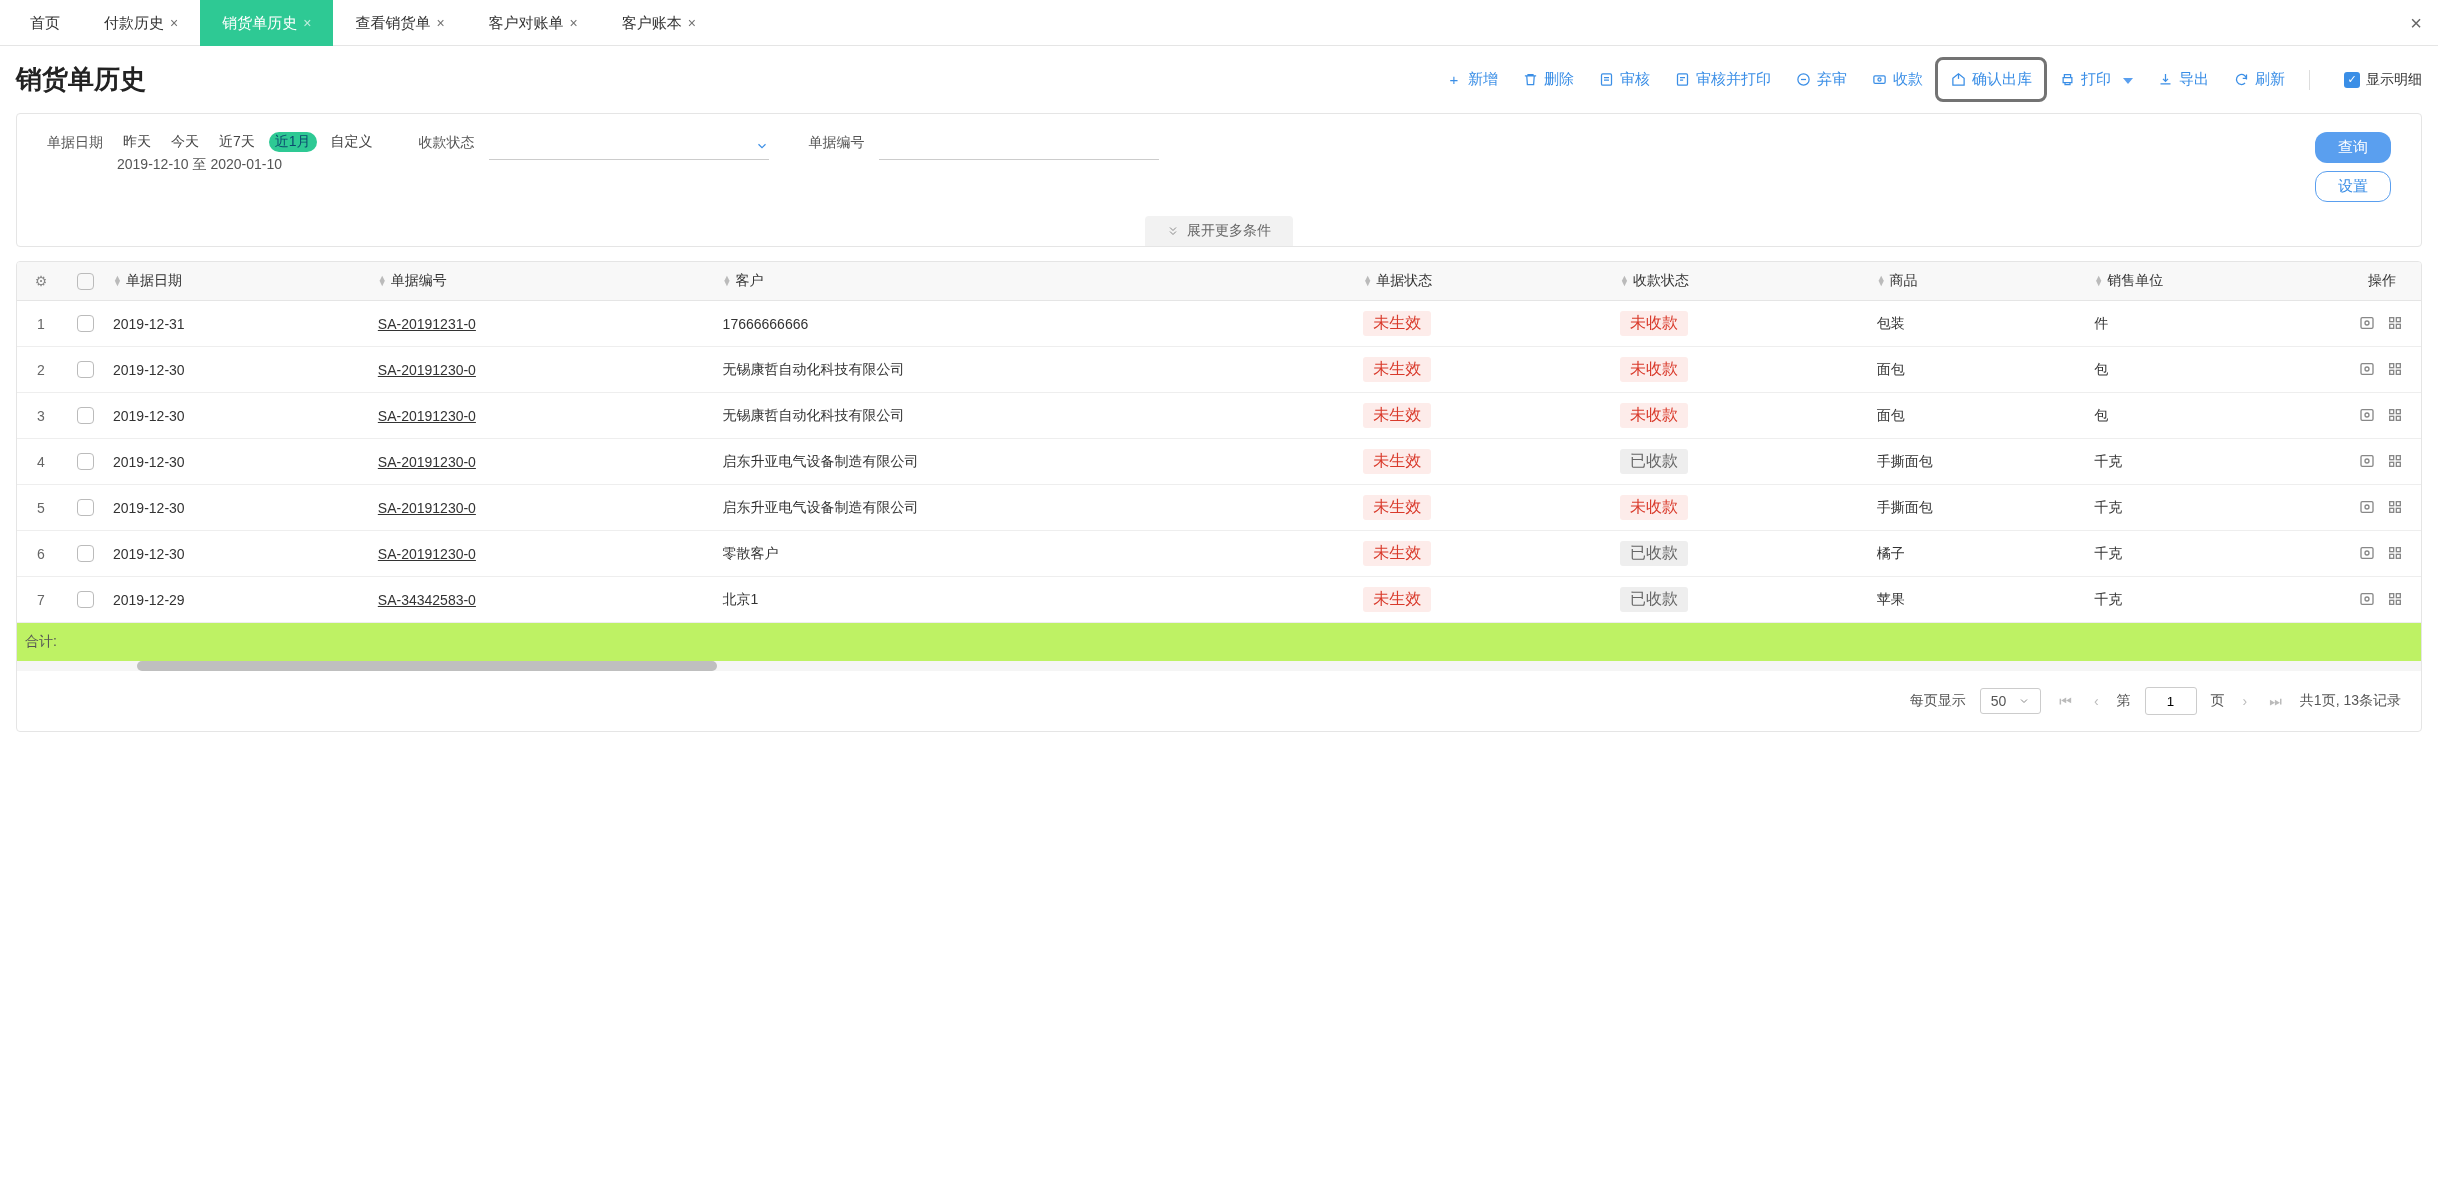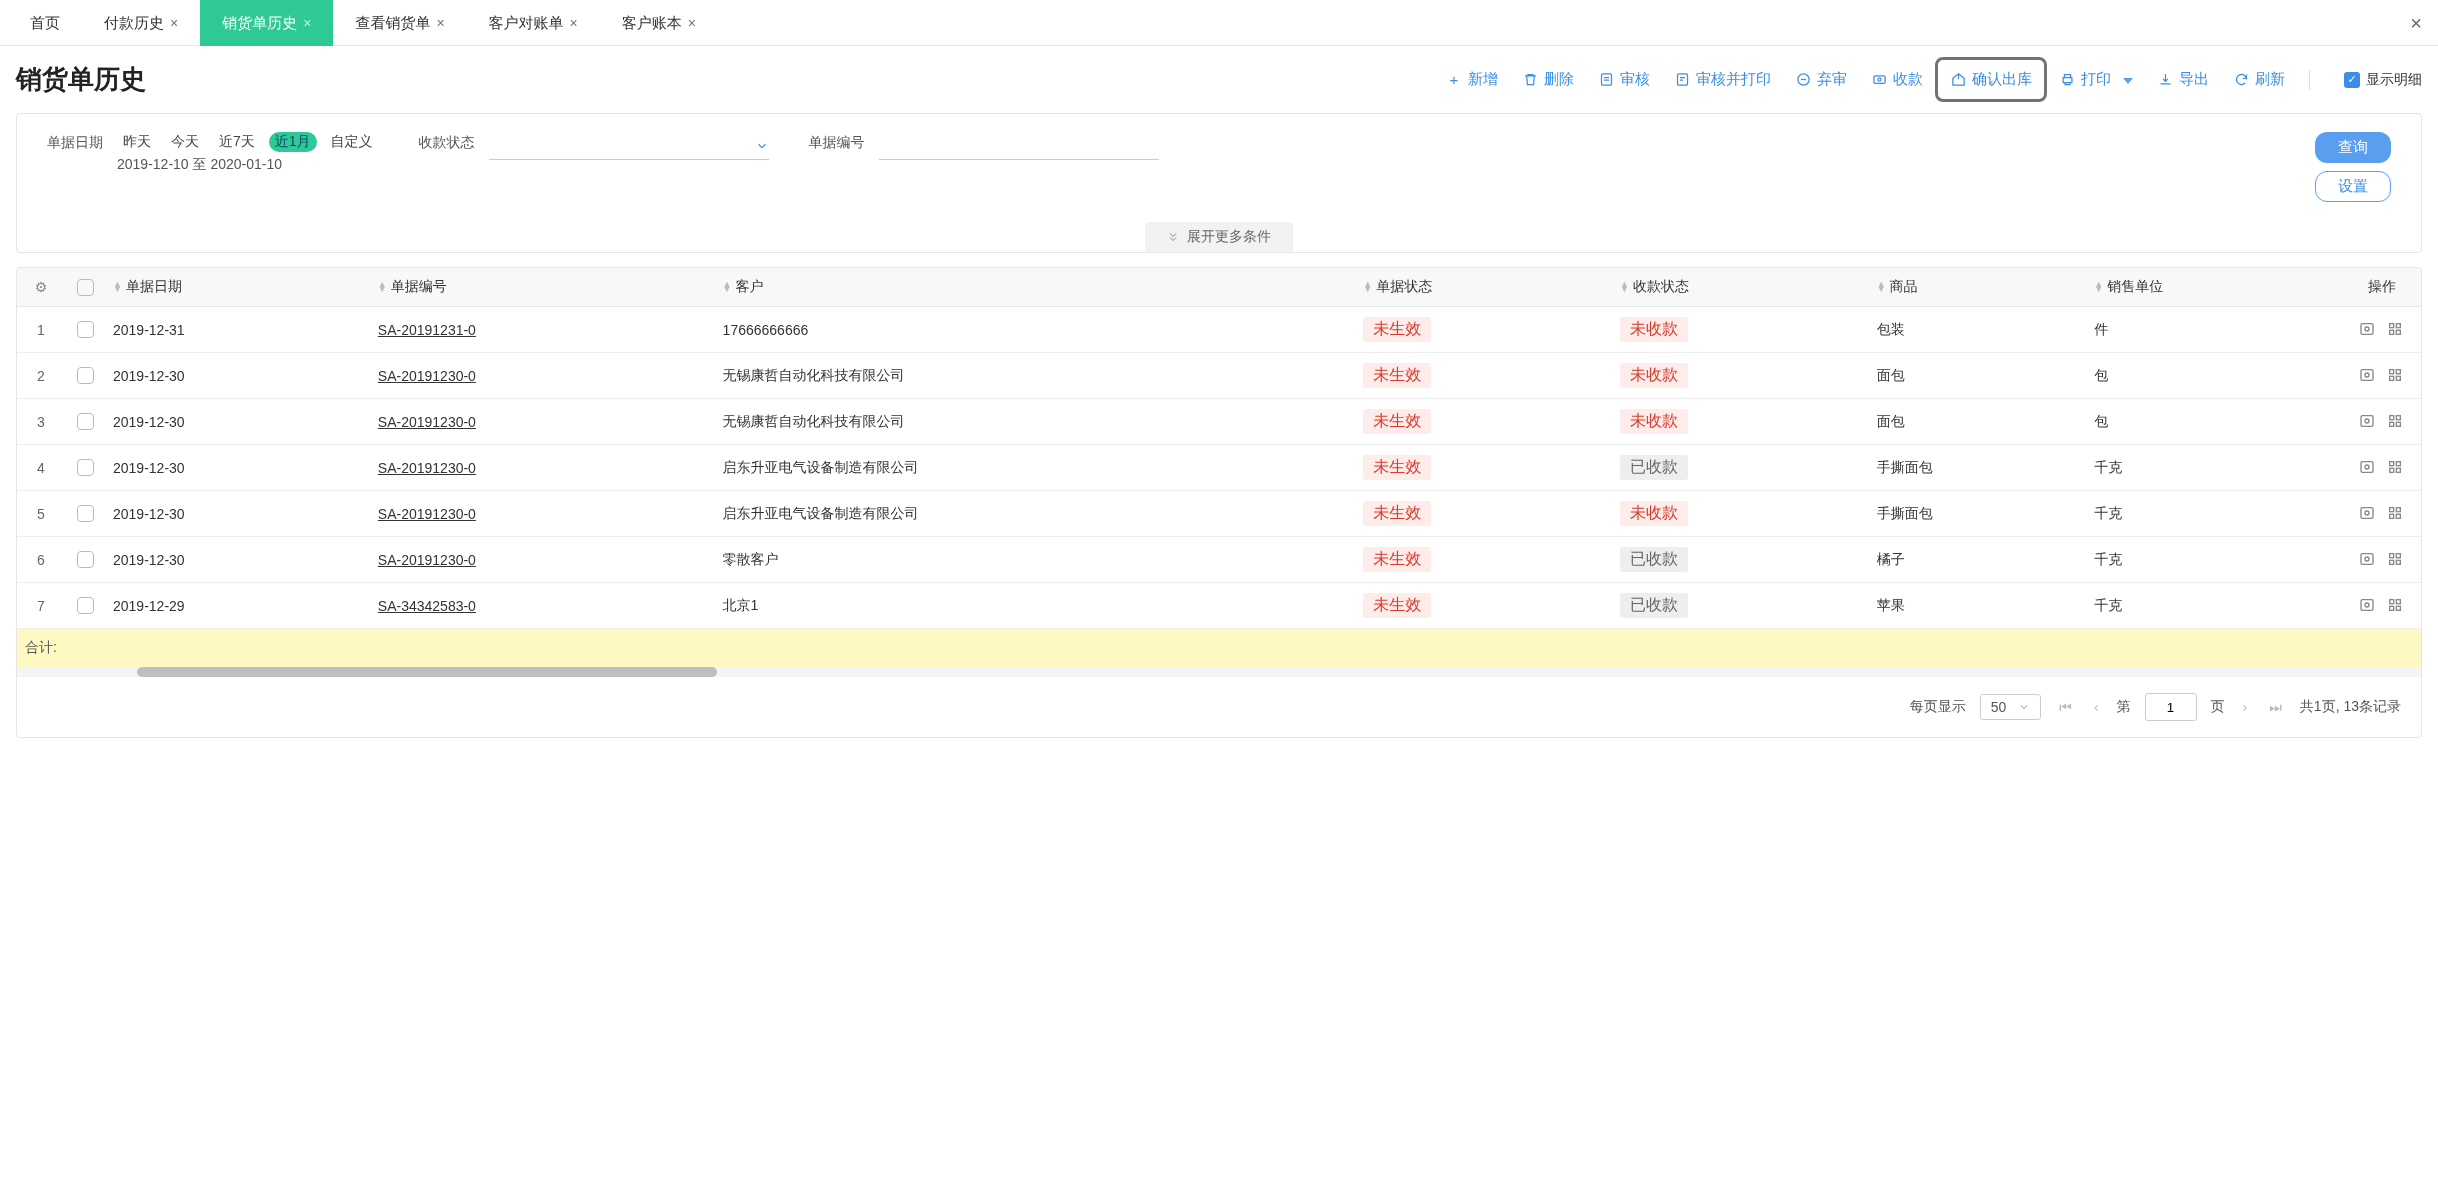--- a/index.html
+++ b/index.html
@@ -28,40 +28,40 @@
 .date-presets { display: flex; align-items: center; gap: 8px; }
 .preset-chip { padding: 1px 6px; border-radius: 10px; cursor: pointer; color: #444; font-size: 14px; }
 .preset-chip.active { background: #2ec994; color: #0c4a6e; }
 .date-range-text { color: #555; margin-top: 4px; font-size: 14px; }
 .select-like { display: flex; align-items: center; justify-content: space-between; border-bottom: 1px solid #ccc; width: 280px; height: 28px; color: #666; cursor: pointer; }
 .input-like { border: none; border-bottom: 1px solid #ccc; width: 280px; height: 28px; outline: none; font-size: 14px; }
 .filter-actions { display: flex; flex-direction: column; gap: 8px; margin-left: auto; }
 .btn { padding: 5px 22px; border-radius: 12px; cursor: pointer; font-size: 15px; border: 1px solid transparent; }
 .btn-primary { background: #5a9fef; color: #fff; }
 .btn-outline { background: #fff; border-color: #5a9fef; color: #3a8ee6; }
-.expand-bar { text-align: center; margin-top: 20px; }
+.expand-bar { text-align: center; margin-top: 14px; }
 .expand-btn { display: inline-block; background: #f2f2f2; border-radius: 4px 4px 0 0; padding: 6px 22px; color: #666; cursor: pointer; }
 .chevron-dd::after { content: ""; display: inline-block; border-left: 5px solid transparent; border-right: 5px solid transparent; border-top: 6px solid #5a9fef; margin-left: 6px; vertical-align: middle; }
 
 .table-wrap { border: 1px solid #e5e5e5; border-radius: 4px; overflow: hidden; position: relative; }
 table { width: 100%; border-collapse: collapse; }
 thead th { background: #f8f8f8; border-bottom: 1px solid #e5e5e5; padding: 10px 8px; font-weight: 400; color: #333; text-align: left; white-space: nowrap; }
 thead th .sort { color: #bbb; margin-right: 4px; display: inline-flex; flex-direction: column; line-height: 5px; font-size: 9px; vertical-align: middle; }
 tbody td { border-bottom: 1px solid #eee; padding: 10px 8px; white-space: nowrap; }
 .col-idx { width: 48px; text-align: center; color: #666; }
 .col-chk { width: 40px; text-align: center; }
 .chk-box { width: 17px; height: 17px; border: 1px solid #bbb; border-radius: 4px; display: inline-block; vertical-align: middle; }
 .gear-ico { color: #888; }
 .link-underline { text-decoration: underline; cursor: pointer; color: #333; }
 .badge { display: inline-block; padding: 2px 10px; border-radius: 3px; font-size: 16px; }
 .badge-red { background: #fdecea; color: #d93a2b; }
 .badge-gray { background: #eee; color: #666; }
 .col-ops { width: 78px; text-align: center; }
 .op-ico { display: inline-block; width: 18px; height: 18px; margin: 0 3px; color: #888; cursor: pointer; vertical-align: middle; }
-tfoot td { background: #fef9c3; padding: 10px 8px; color: #555; }
+tfoot td { background: #bef264; padding: 10px 8px; color: #555; }
 
 .hscroll-track { height: 10px; background: #f5f5f5; position: relative; }
 .hscroll-thumb { position: absolute; left: 120px; width: 580px; height: 10px; background: #bfbfbf; border-radius: 5px; }
 
 .pagination { display: flex; align-items: center; justify-content: flex-end; gap: 14px; padding: 16px 20px; color: #555; }
 .page-sel { border: 1px solid #ccc; border-radius: 3px; padding: 4px 10px; display: inline-flex; align-items: center; gap: 12px; cursor: pointer; }
 .page-input { border: 1px solid #ccc; border-radius: 3px; width: 52px; height: 28px; text-align: center; outline: none; }
 .page-arrow { color: #bbb; cursor: pointer; padding: 0 4px; }
 
 svg { display: block; }

